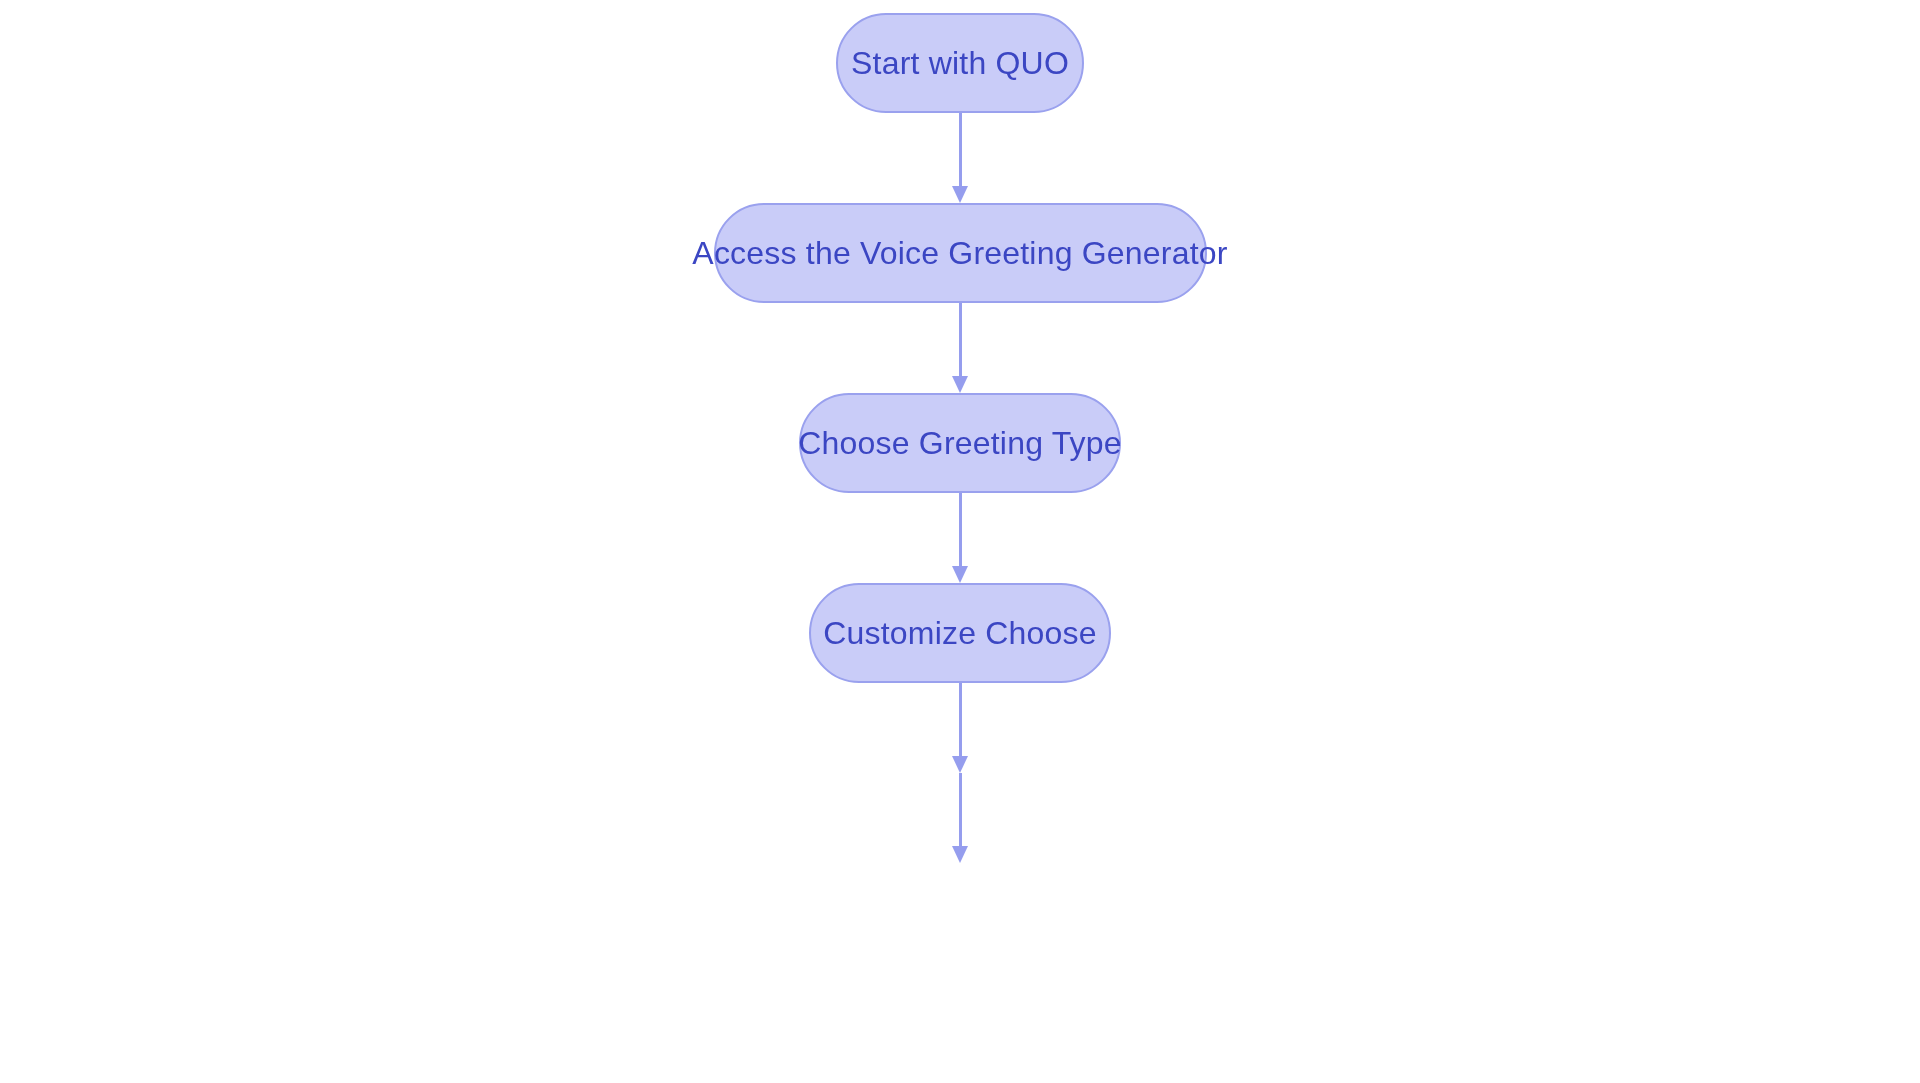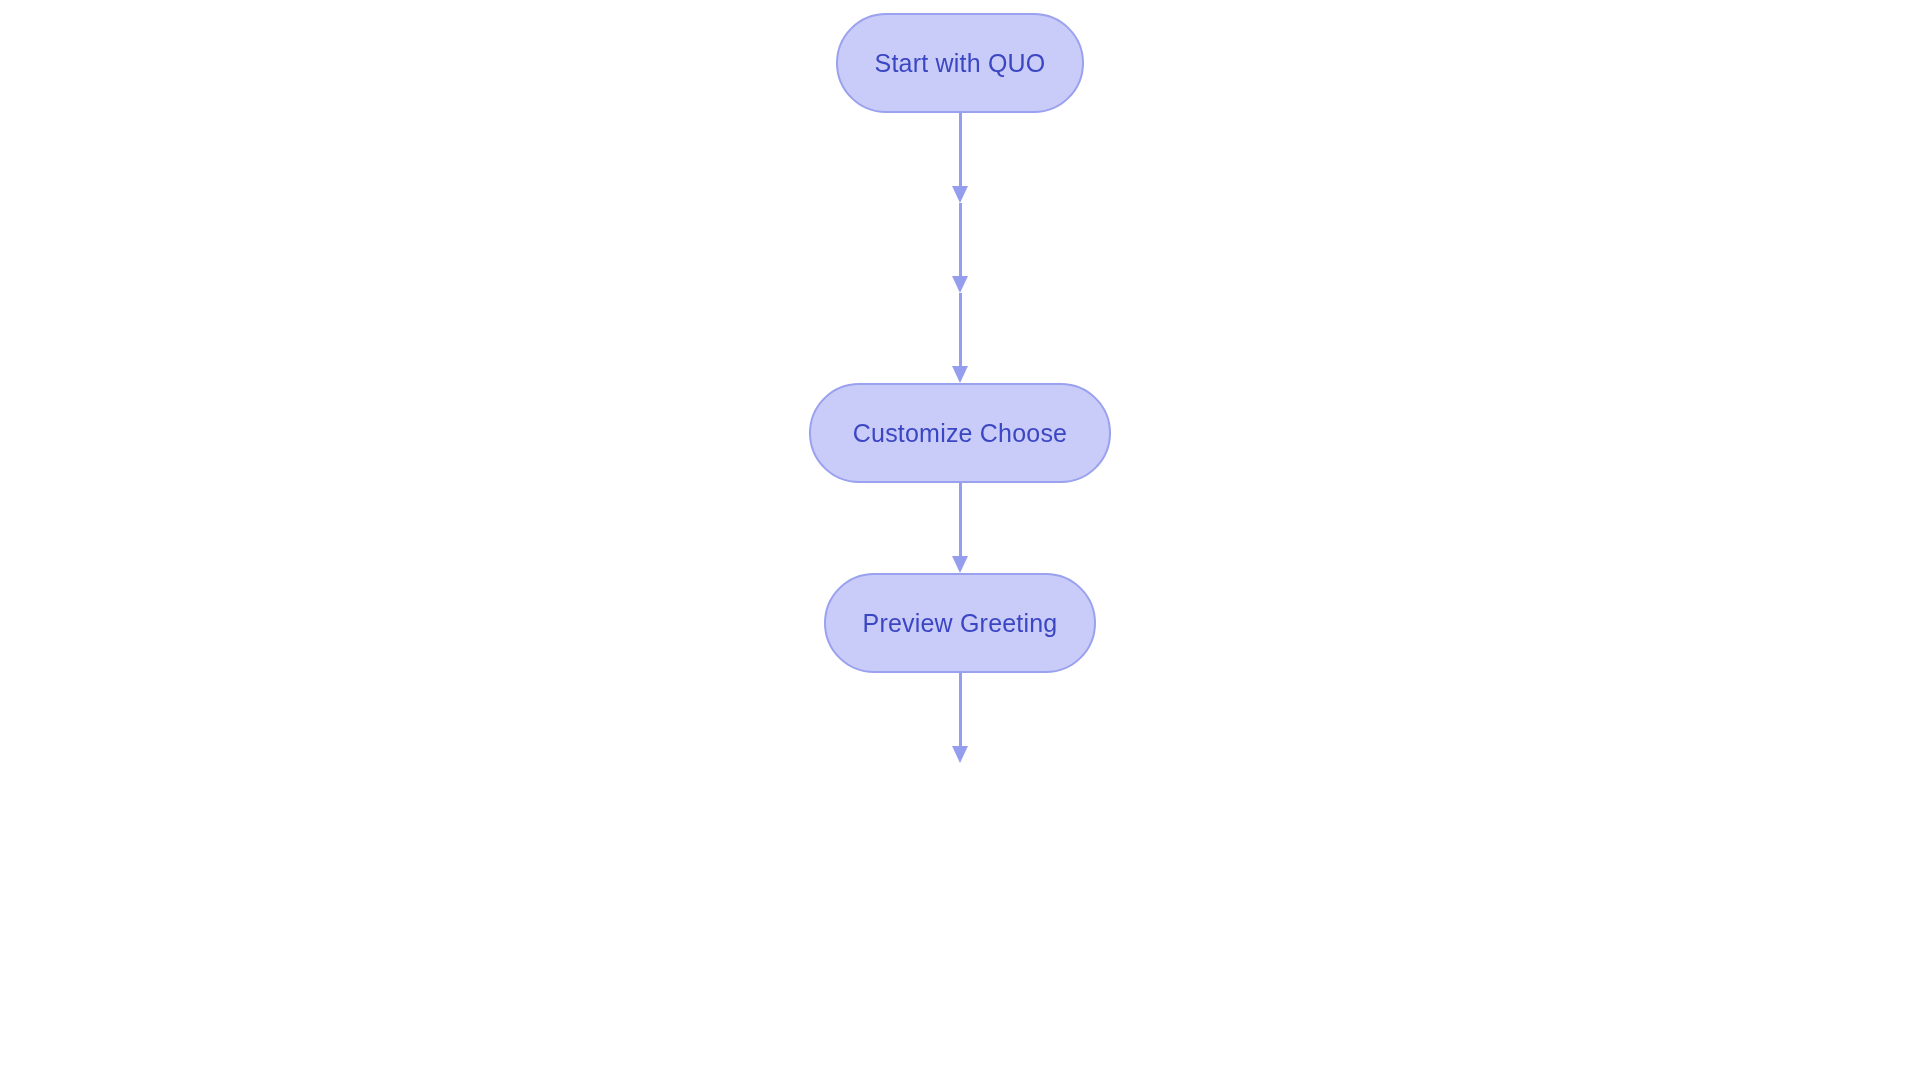--- a/index.html
+++ b/index.html
@@ -33,21 +33,21 @@
   }
   .flow-node {
     height: 100px;
     display: flex;
     align-items: center;
     justify-content: center;
     background: var(--node-fill);
     border: 2px solid var(--node-border);
     border-radius: 50px;
     color: var(--node-text);
-    font-size: 25px;
+    font-size: 32px;
     font-weight: 400;
     letter-spacing: 0.2px;
     white-space: nowrap;
     text-align: center;
   }
   
   .n1 { width: 248px; }
   .n2 { width: 493px; }
   .n3 { width: 322px; }
   .n4 { width: 302px; }
@@ -81,44 +81,47 @@
 
     <div class="flow-node n1">
       <span>Start with QUO</span>
     </div>
 
     <div class="flow-arrow">
       <div class="shaft"></div>
       <div class="head"></div>
     </div>
 
+    <div class="flow-node n2">
+      <span>Access the Voice Greeting Generator</span>
+    </div>
 
     <div class="flow-arrow">
       <div class="shaft"></div>
       <div class="head"></div>
     </div>
 
+    <div class="flow-node n3">
+      <span>Choose Greeting Type</span>
+    </div>
 
     <div class="flow-arrow">
       <div class="shaft"></div>
       <div class="head"></div>
     </div>
 
     <div class="flow-node n4">
       <span>Customize Choose</span>
     </div>
 
     <div class="flow-arrow">
       <div class="shaft"></div>
       <div class="head"></div>
     </div>
 
-    <div class="flow-node n5">
-      <span>Preview Greeting</span>
-    </div>
 
     <div class="flow-arrow">
       <div class="shaft"></div>
       <div class="head"></div>
     </div>
 
 
   </div>
 </div>
 

